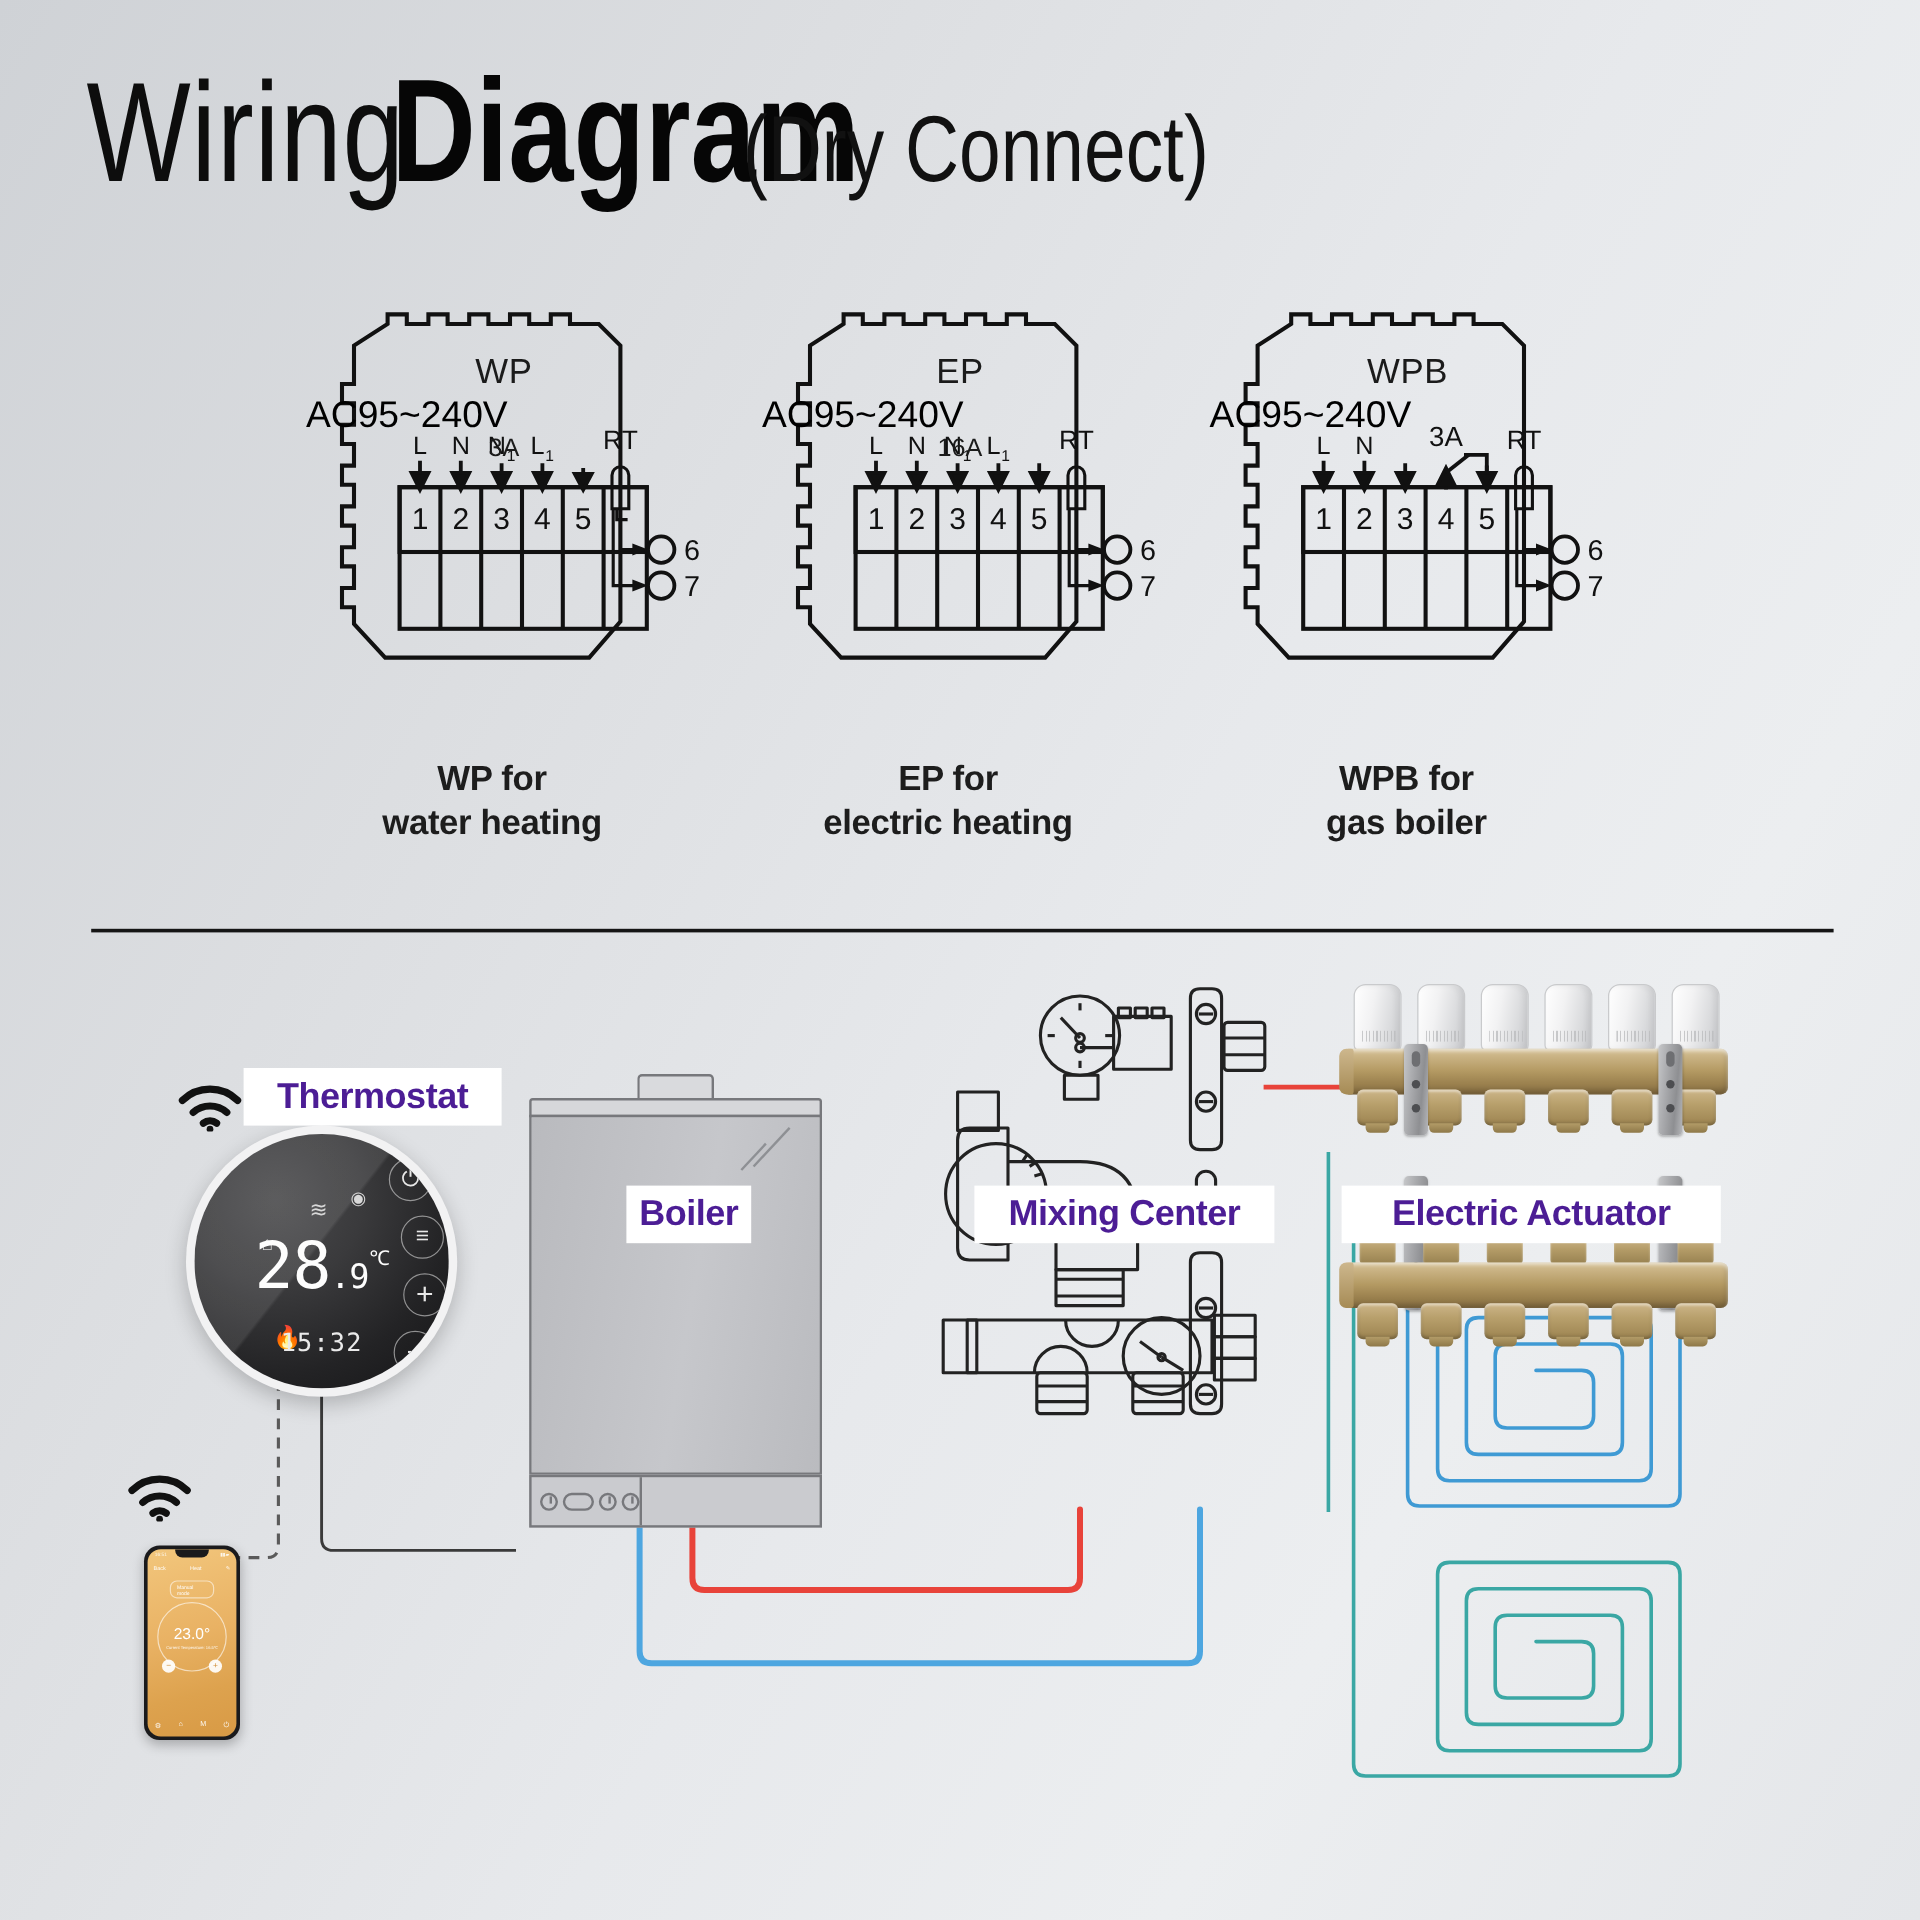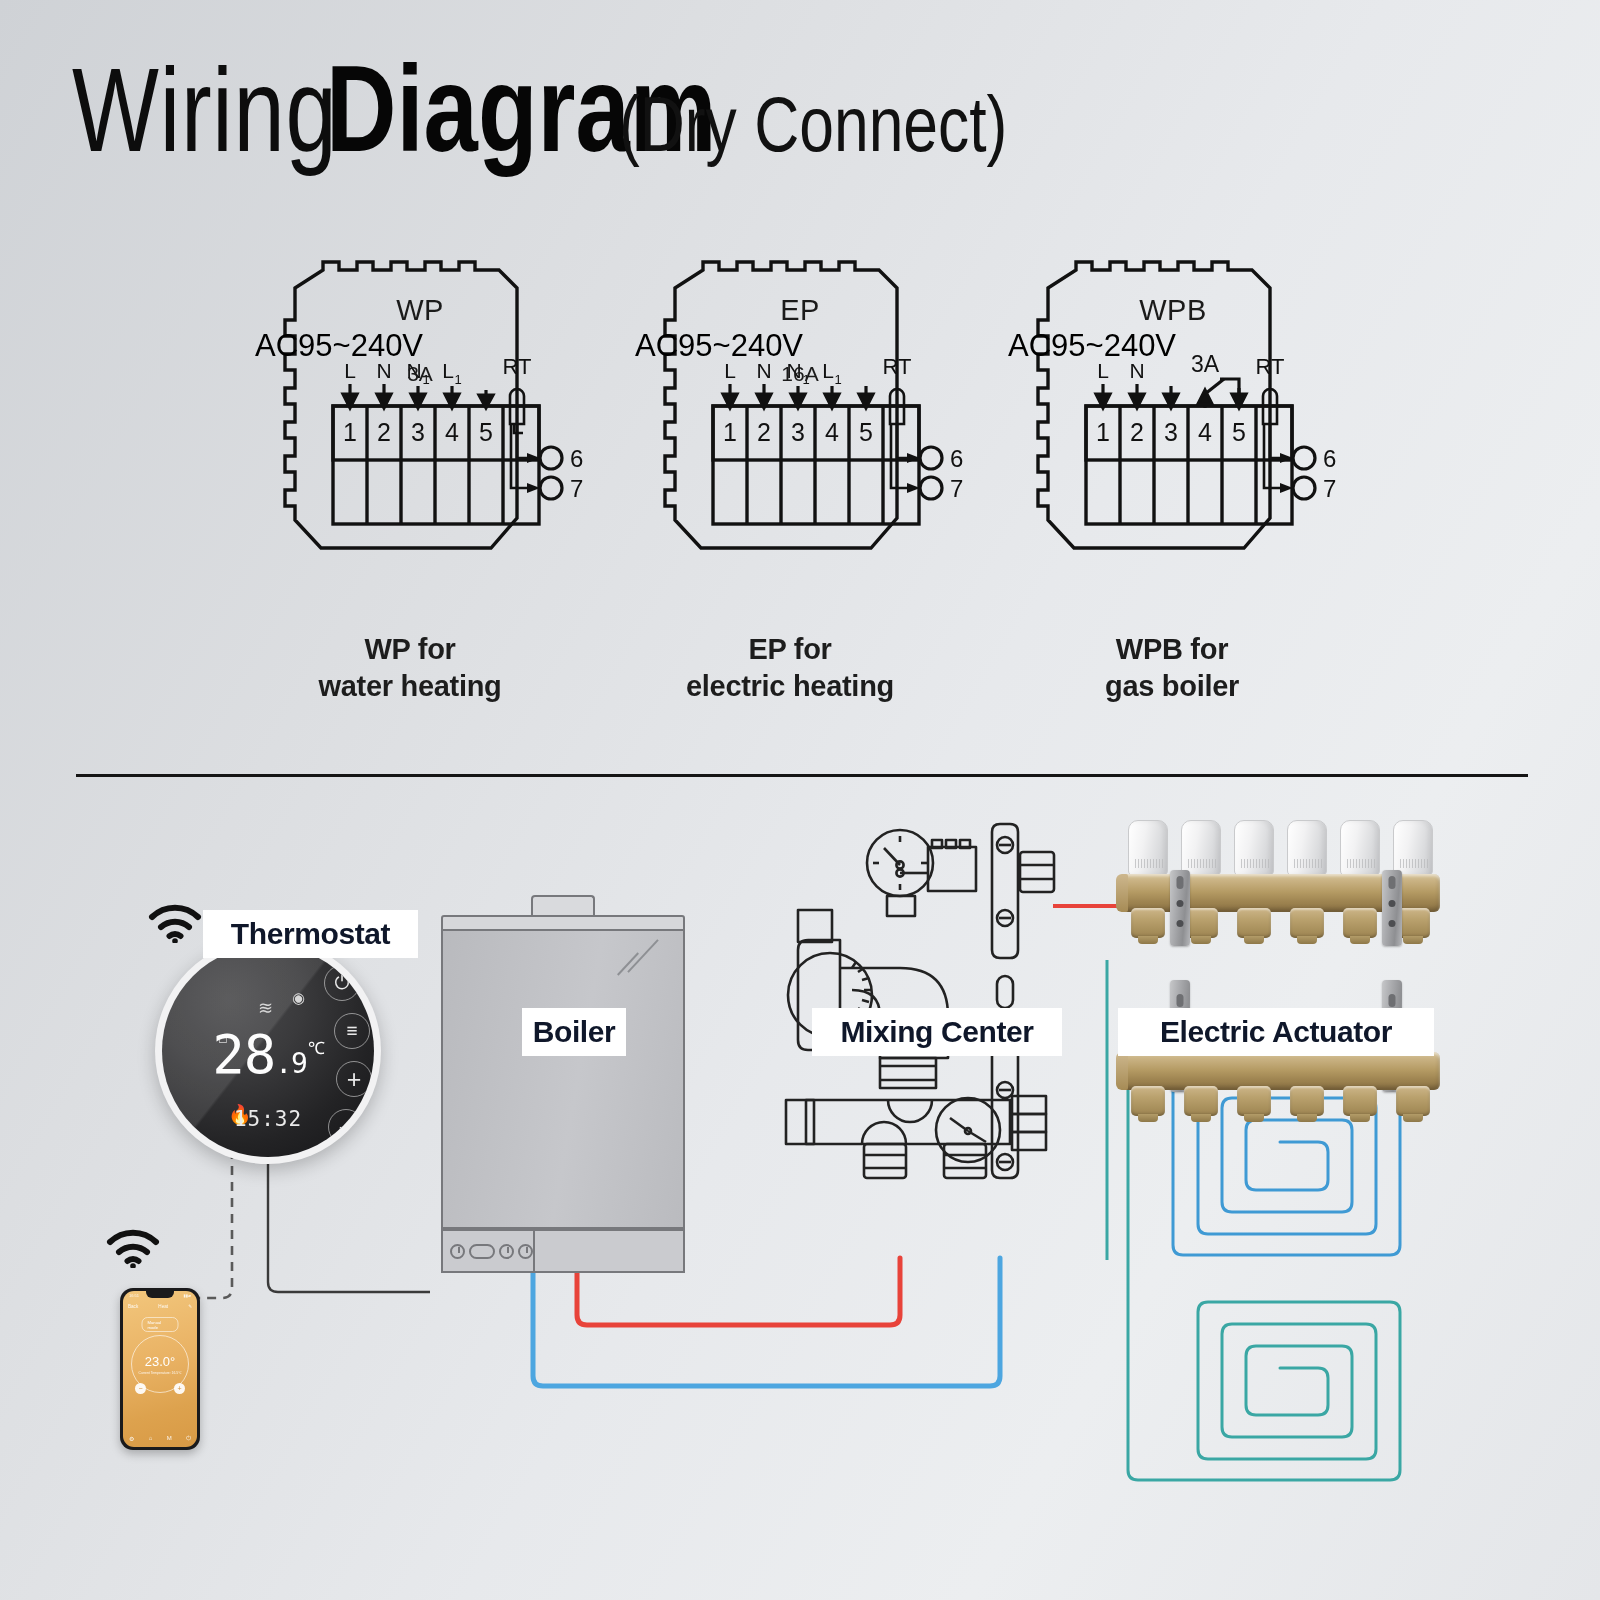--- a/index.html
+++ b/index.html
@@ -48,23 +48,23 @@
     position:absolute; width:360px; text-align:center;
     font-size:29px; font-weight:700; color:#1d1d1d; line-height:1.28;
     letter-spacing:-.3px;
   }
   .caption .c2 { display:block; }
 
   
   .scene { position:absolute; left:0; top:790px; width:1600px; height:810px; }
 
   .lbl {
-    position:absolute; background:#ffffff; color:#0f172a;
+    position:absolute; background:#ffffff; color:#4c1d95;
     font-weight:700; letter-spacing:-.4px; display:flex;
-    align-items:center; justify-content:center;margin-top:20px;
+    align-items:center; justify-content:center;
   }
   .lbl-thermostat { left:203px; top:100px; width:215px; height:48px; font-size:30px; }
   .lbl-boiler     { left:522px; top:198px; width:104px; height:48px; font-size:30px; }
   .lbl-mixing     { left:812px; top:198px; width:250px; height:48px; font-size:30px; }
   .lbl-actuator   { left:1118px; top:198px; width:316px; height:48px; font-size:30px; }
 
   
   .thermo {
     position:absolute; left:155px; top:148px; width:226px; height:226px;
     border-radius:50%; background:#f2f2f3;

